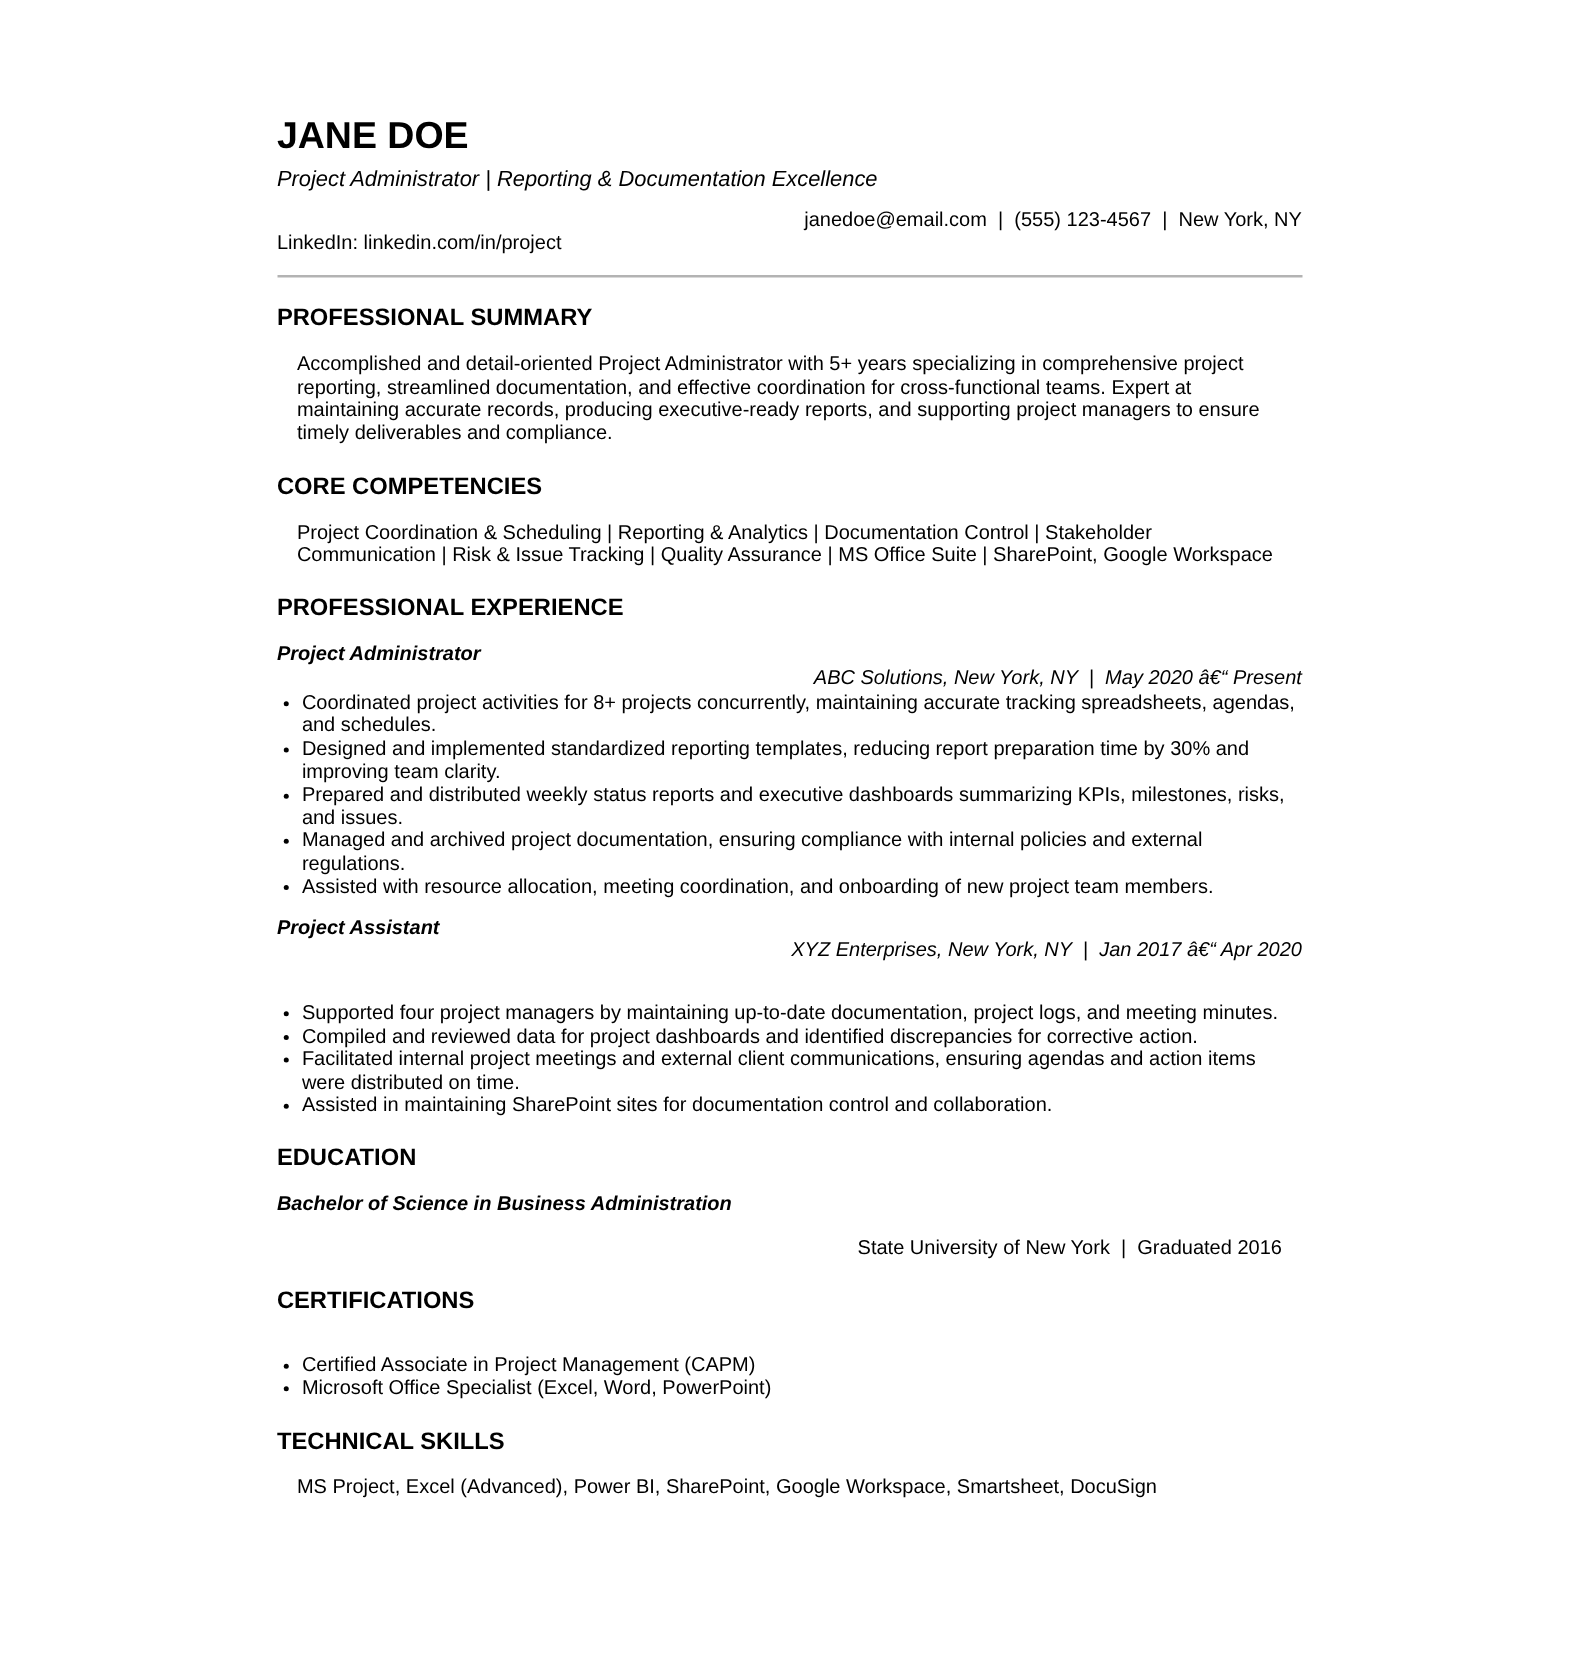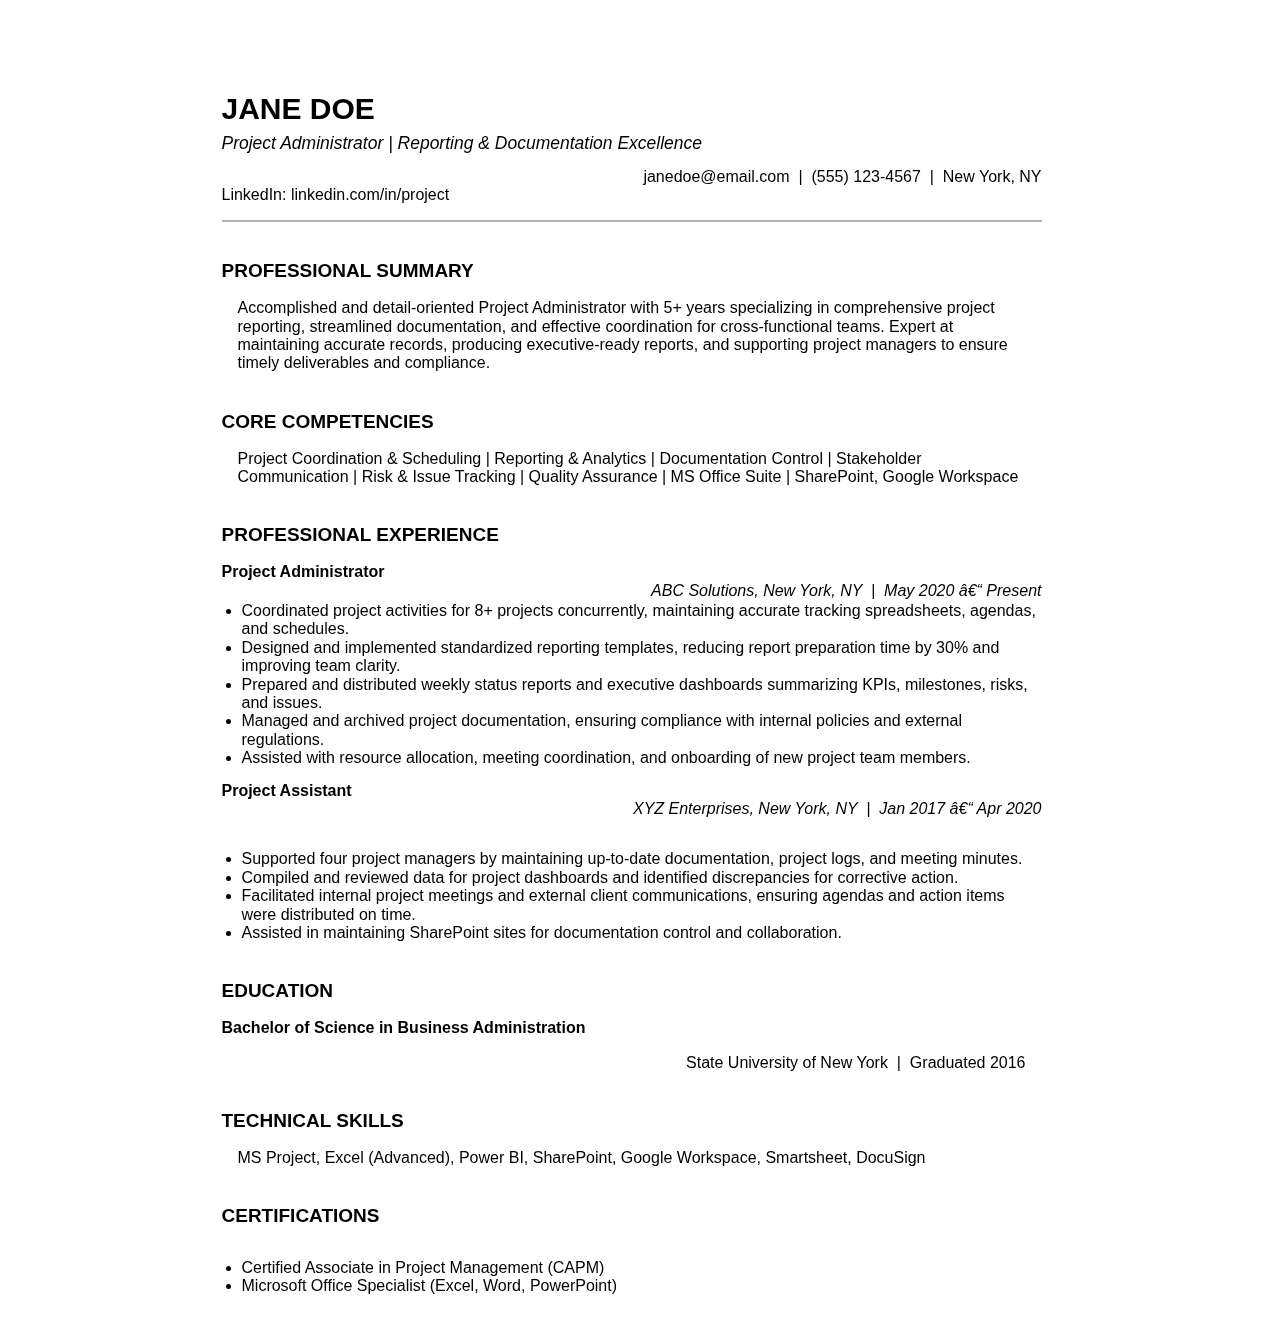--- a/index.html
+++ b/index.html
@@ -35,27 +35,28 @@
   .contact { margin: 0; }
   .pre { white-space: pre-wrap; text-align: right; }
   hr.divider {
     border: none;
     border-top: 2px solid #b3b3b3;
     margin: 16px 0 0;
   }
   h2.section-heading {
     font-size: 19px;
     font-weight: bold;
-    margin: 38px 0 17px;
+    margin: 22px 0 17px;
   }
   section p.body-text { margin: 16px; }
   h3.entry-title {
     font-size: 16px;
     font-weight: bold;
     margin: 0;
+    font-style: italic;
   }
   .meta {
     font-style: italic;
     margin: 0;
   }
   ul.bullets {
     margin: 2px 0 14px;
     padding-left: 20px;
   }
   ul.bullets li { margin: 0; }
@@ -112,25 +113,25 @@
     </div>
   </section>
 
   <section>
     <h2 class="section-heading">EDUCATION</h2>
     <h3 class="entry-title">Bachelor of Science in Business Administration</h3>
     <p class="body-text pre">State University of New York  |  Graduated 2016</p>
   </section>
 
   <section>
-    <h2 class="section-heading">TECHNICAL SKILLS</h2>
-    <p class="body-text">MS Project, Excel (Advanced), Power BI, SharePoint, Google Workspace, Smartsheet, DocuSign</p>
-  </section>
-
-  <section>
     <h2 class="section-heading">CERTIFICATIONS</h2>
     <ul class="bullets tight">
       <li>Certified Associate in Project Management (CAPM)</li>
       <li>Microsoft Office Specialist (Excel, Word, PowerPoint)</li>
     </ul>
   </section>
 
+  <section>
+    <h2 class="section-heading">TECHNICAL SKILLS</h2>
+    <p class="body-text">MS Project, Excel (Advanced), Power BI, SharePoint, Google Workspace, Smartsheet, DocuSign</p>
+  </section>
+
 </div>
 
 </body></html>

